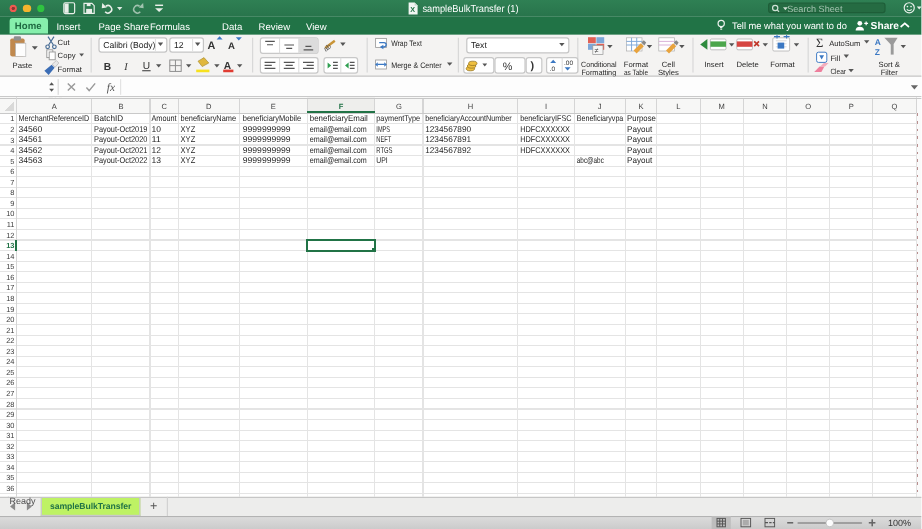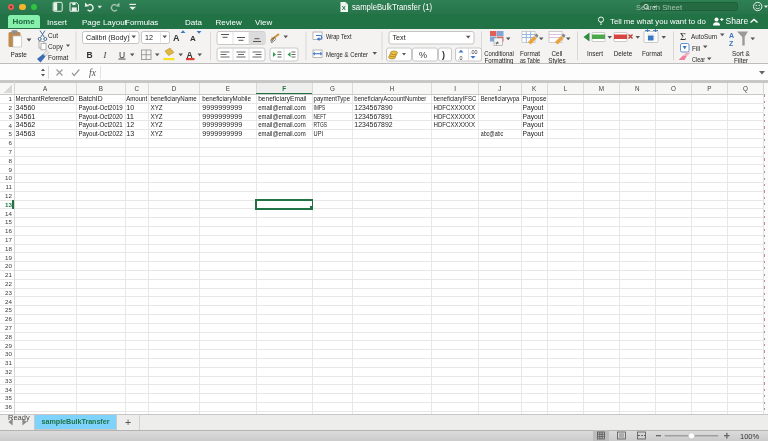--- a/index.html
+++ b/index.html
@@ -26,21 +26,21 @@
   #ribbon { left:0; top:28.5px; width:768px; height:35px; background:#f4f3f2;
     border-bottom:1px solid #bcbcbc; }
 
   
   #fbar { left:0; top:64px; width:768px; height:17px; background:#fdfdfd;
     border-bottom:1px solid #c9c9c9; }
 
   
   #sheettabs { left:0; top:414px; width:768px; height:15.5px; background:#ededec;
     border-top:1px solid #c6c6c6; }
-  #activetab { left:34px; top:414.5px; width:83px; height:15px; background:#7dd3fc;
+  #activetab { left:34px; top:414.5px; width:83px; height:15px; background:#bef264;
     border:1px solid #c9c9c9; border-top:none; color:#217346; font-weight:bold;
     font-size:7.2px; text-align:center; line-height:14.5px; letter-spacing:-0.05px; }
 
   
   #statusbar { left:0; top:429.5px; width:768px; height:11.5px; background:linear-gradient(#dbdbdb,#cbcbcb);
     border-top:1px solid #b3b3b3; }
 </style>
 </head>
 <body>
 
@@ -84,50 +84,50 @@
   <text x="5.8" y="9" font-size="6" fill="#217346" text-anchor="middle" font-weight="bold">X</text>
 </svg>
 <div class="abs" style="left:352px; top:2px; width:200px; font-size:8.5px; color:#fff; transform:scaleX(0.91); transform-origin:left;">sampleBulkTransfer (1)</div>
 
 <div class="abs" style="left:639.5px; top:1.8px; width:98px; height:9.2px; background:#256b42; border-radius:2.5px; border:1px solid #1e5e38;"></div>
 <svg class="abs" style="left:641.5px; top:2.8px; width:20px; height:8px" viewBox="0 0 20 8">
   <circle cx="4" cy="3.6" r="2.2" fill="none" stroke="#cfe0d5" stroke-width="1"></circle>
   <line x1="5.6" y1="5.2" x2="7.2" y2="6.8" stroke="#cfe0d5" stroke-width="1"></line>
   <polygon points="10.5,3 14.5,3 12.5,5.5" fill="#cfe0d5"></polygon>
 </svg>
-<div class="abs" style="left:636px; top:2.8px; font-size:7.6px; color:#a3c2af;">Search Sheet</div>
+<div class="abs" style="left:656px; top:2.8px; font-size:7.6px; color:#a3c2af;">Search Sheet</div>
 
 <svg class="abs" style="left:751.5px; top:1px; width:17px; height:12px" viewBox="0 0 17 12">
   <circle cx="5.7" cy="5.5" r="4.2" fill="none" stroke="#e8f0ea" stroke-width="1"></circle>
   <circle cx="4.2" cy="4.4" r="0.7" fill="#e8f0ea"></circle>
   <circle cx="7.2" cy="4.4" r="0.7" fill="#e8f0ea"></circle>
   <path d="M3.7 6.8 a2.5 2.2 0 0 0 4 0" fill="none" stroke="#e8f0ea" stroke-width="0.9"></path>
   <polygon points="12,4.5 16,4.5 14,7" fill="#e8f0ea"></polygon>
 </svg>
 
 <div class="abs" id="tabrow"></div>
 <div class="abs" id="hometab">Home</div>
 <div class="abs rtab" style="left:47px;">Insert</div>
-<div class="abs rtab" style="left:82px;">Page Layout</div>
+<div class="abs rtab" style="left:82px;">Page Share</div>
 <div class="abs rtab" style="left:125px;">Formulas</div>
 <div class="abs rtab" style="left:185px;">Data</div>
 <div class="abs rtab" style="left:215.5px;text-align:right;">Review</div>
 <div class="abs rtab" style="left:255px;">View</div>
 <svg class="abs" style="left:595px; top:15px; width:12px; height:12px" viewBox="0 0 12 12">
   <circle cx="6" cy="4.6" r="2.6" fill="none" stroke="#ecf2ee" stroke-width="1"></circle>
   <line x1="5" y1="7.8" x2="7" y2="7.8" stroke="#ecf2ee" stroke-width="0.9"></line>
   <line x1="5.2" y1="9.3" x2="6.8" y2="9.3" stroke="#ecf2ee" stroke-width="0.9"></line>
 </svg>
 <div class="abs" style="left:609.5px; top:16.5px; width:93px; font-size:8px; color:#fff; white-space:nowrap; transform:scaleX(0.97); transform-origin:left;">Tell me what you want to do</div>
 <svg class="abs" style="left:712px; top:15.5px; width:12px; height:11px" viewBox="0 0 12 11">
   <circle cx="4.5" cy="3.4" r="2" fill="#fff"></circle>
   <path d="M1 9.5 a3.5 3.3 0 0 1 7 0 z" fill="#fff"></path>
   <path d="M8.2 3.5 h3.2 M9.8 1.9 v3.2" stroke="#fff" stroke-width="1"></path>
 </svg>
-<div class="abs" style="left:725.5px; top:16px; font-size:8.5px; color:#fff; font-weight:normal;text-align:right;">Share</div>
+<div class="abs" style="left:725.5px; top:16px; font-size:8.5px; color:#fff; font-weight:bold;text-align:right;">Share</div>
 <svg class="abs" style="left:749px; top:17.5px; width:10px; height:7px" viewBox="0 0 10 7">
   <path d="M1.5 4.5 L5 1.5 L8.5 4.5" fill="none" stroke="#fff" stroke-width="1.4"></path>
 </svg>
 
 <div class="abs" id="ribbon"></div>
 <svg class="abs" style="left:0; top:28.5px; width:768px; height:35px" viewBox="0 0 768 35">
 <line x1="76" y1="2.5" x2="76" y2="31.5" stroke="#d8d8d8" stroke-width="1"></line>
 <line x1="210.5" y1="2.5" x2="210.5" y2="31.5" stroke="#d8d8d8" stroke-width="1"></line>
 <line x1="306" y1="2.5" x2="306" y2="31.5" stroke="#d8d8d8" stroke-width="1"></line>
 <line x1="382" y1="2.5" x2="382" y2="31.5" stroke="#d8d8d8" stroke-width="1"></line>

